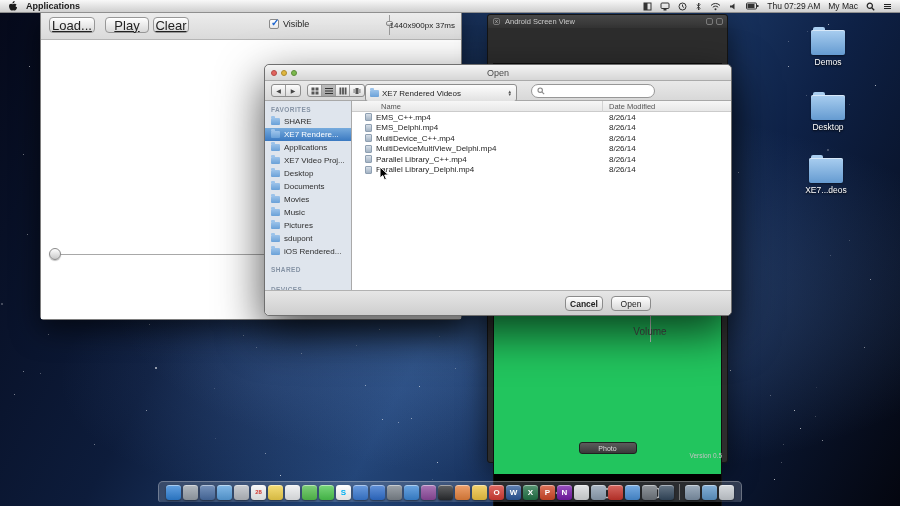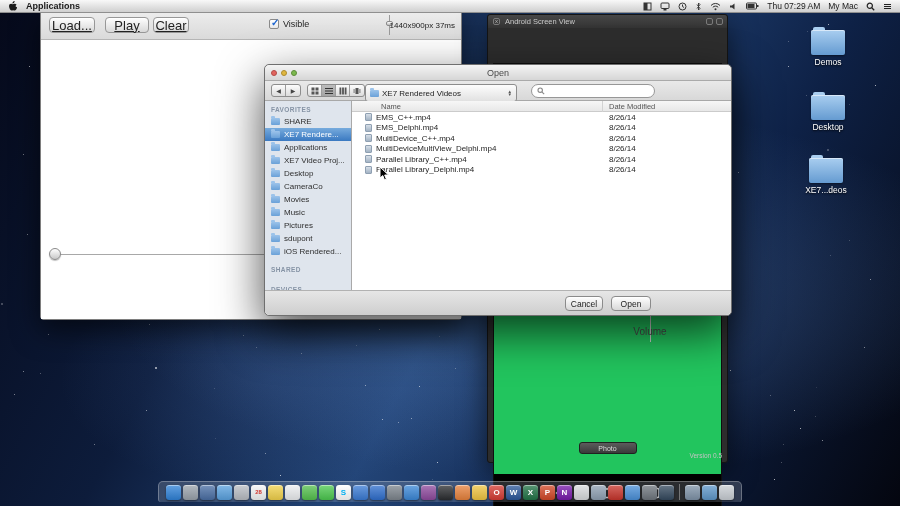--- a/index.html
+++ b/index.html
@@ -129,21 +129,21 @@
   .col-date { position:absolute; left:257px; }
   .col-div { position:absolute; left:250px; top:0; height:11px; width:1px; background:#d2d2d2; }
   .file-row { height:10.5px; display:flex; align-items:center; position:relative; font-size:8px; color:#1e1e1e; }
   .file-ic { width:7px; height:8px; margin:0 4px 0 13px; background:linear-gradient(#d7dfe8,#a3b3c4); border:1px solid #8fa0b2; border-radius:1px; flex:none; }
   .file-date { position:absolute; left:257px; }
   .dlg-footer { position:absolute; left:0; right:0; bottom:0; height:25px; background:linear-gradient(#e6e6e6,#cecece);
     border-top:1px solid #b2b2b2; border-radius:0 0 5px 5px; }
   .dlg-btn { position:absolute; top:5px; height:15px; border:1px solid #8b8b8b; border-radius:4px;
     background:linear-gradient(#ffffff,#d8d8d8); font-size:8.5px; color:#222; display:flex; align-items:center; justify-content:center;
     box-shadow:inset 0 1px 0 rgba(255,255,255,.8); }
-  .btn-cancel { left:300px; width:38px; }
+  .btn-cancel { left:300px; width:38px;font-weight:bold; }
   .btn-open  { left:346px; width:40px; }
 
   
   .dt-icon { position:absolute; width:48px; text-align:center; z-index:5; }
   .dt-folder { width:34px; height:25px; margin:0 auto; background:linear-gradient(#a9cef0,#659bd1); border-radius:2px;
     position:relative; box-shadow:inset 0 1px 0 rgba(255,255,255,.55), 0 1px 2px rgba(0,0,0,.4); }
   .dt-folder:before { content:""; position:absolute; top:-3px; left:2px; width:12px; height:3px; background:#a9cef0; border-radius:2px 2px 0 0; }
   .dt-label { margin-top:2px; font-size:8.5px; color:#fff; text-shadow:0 1px 2px rgba(0,0,0,.95); }
 
   
@@ -540,21 +540,21 @@
         <div class="sb-item">
             <span class="sb-folder"></span>
             <span>XE7 Video Proj...</span>
           </div>
         <div class="sb-item">
             <span class="sb-folder"></span>
             <span>Desktop</span>
           </div>
         <div class="sb-item">
             <span class="sb-folder"></span>
-            <span>CameraCo</span>
+            <span>Documents</span>
           </div>
         <div class="sb-item">
             <span class="sb-folder"></span>
             <span>Movies</span>
           </div>
         <div class="sb-item">
             <span class="sb-folder"></span>
             <span>Music</span>
           </div>
         <div class="sb-item">

